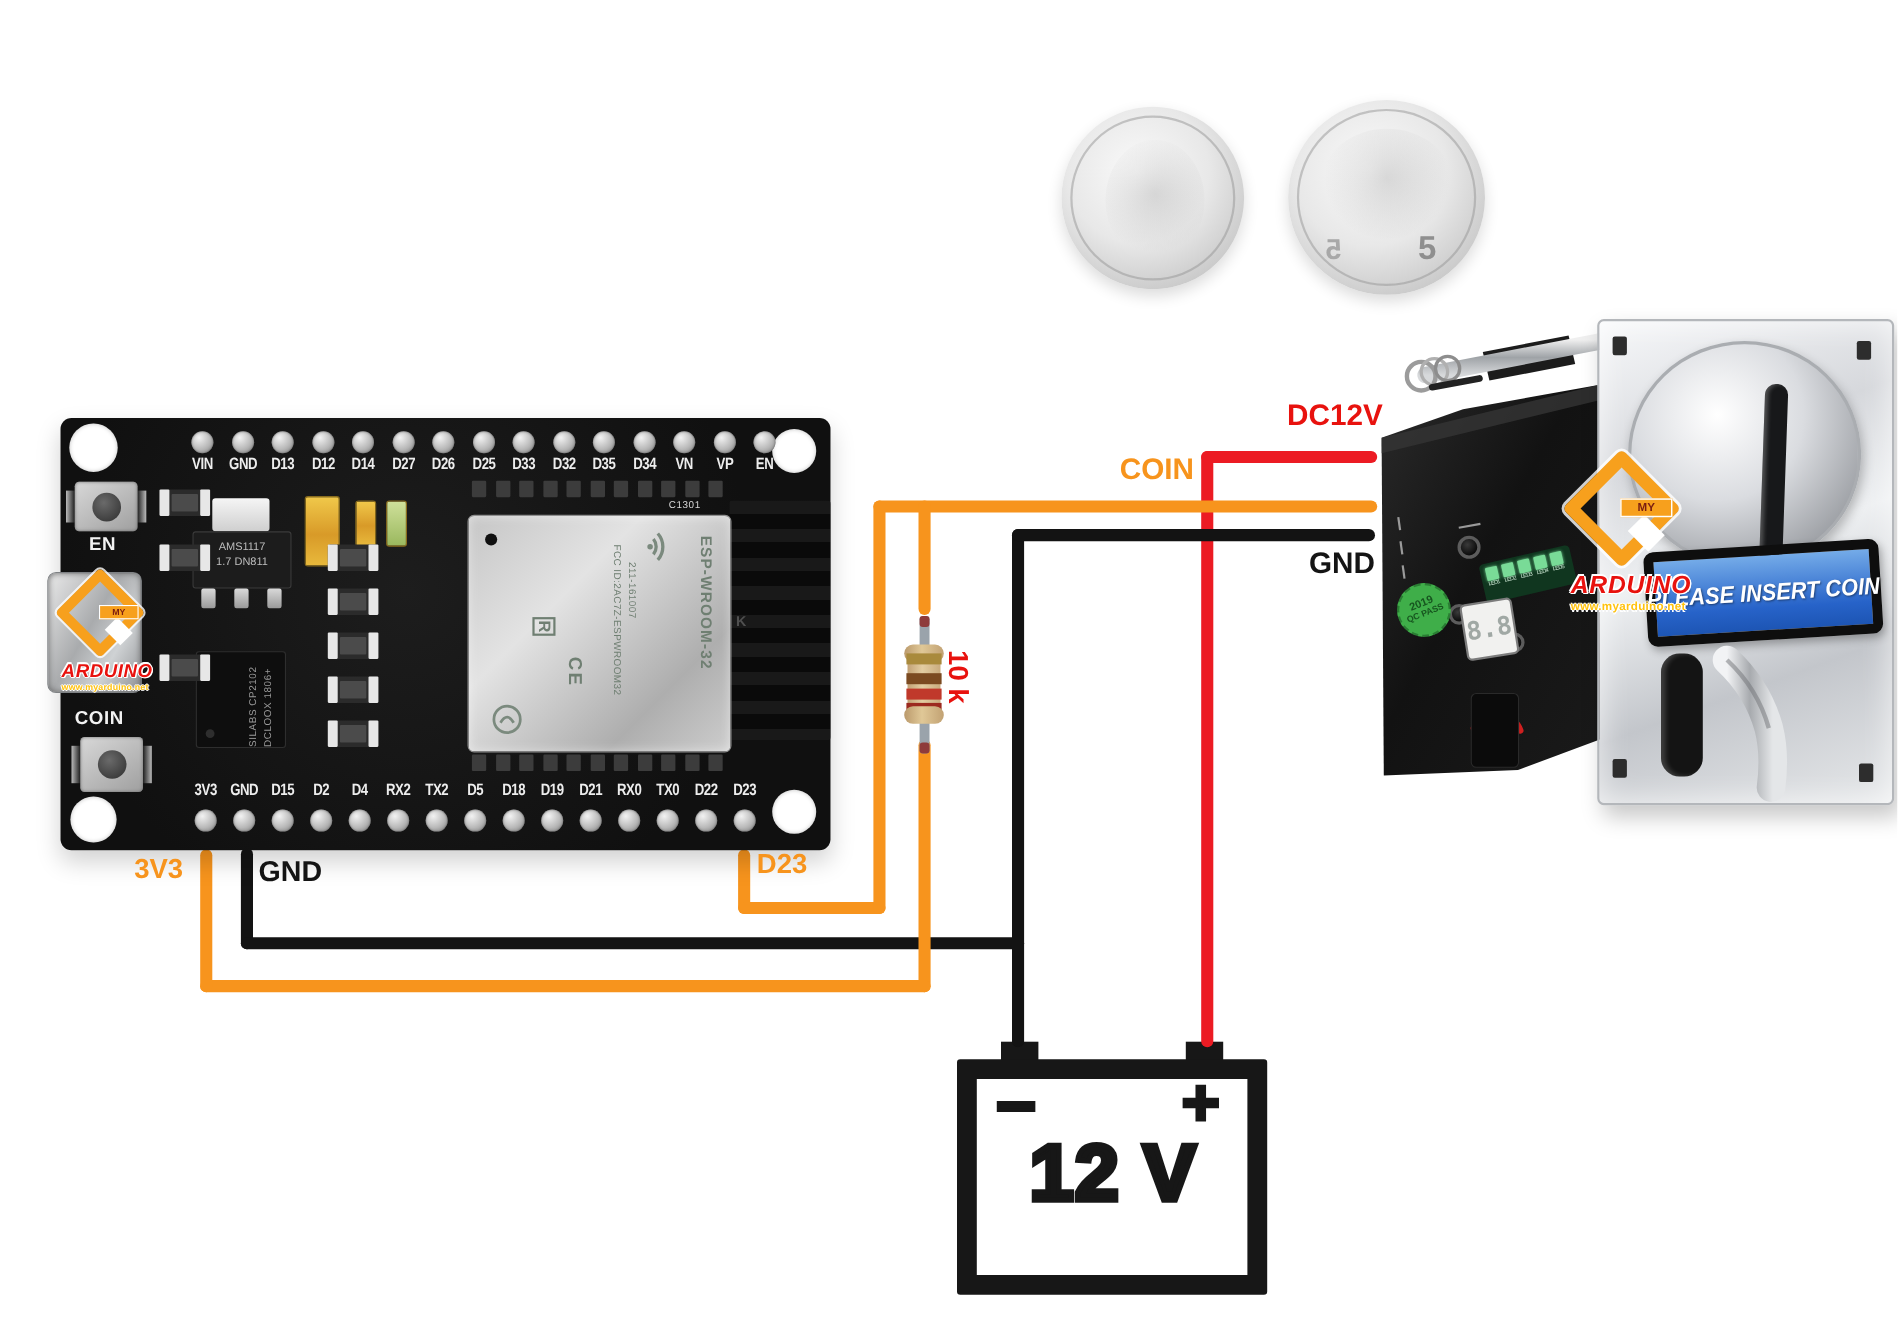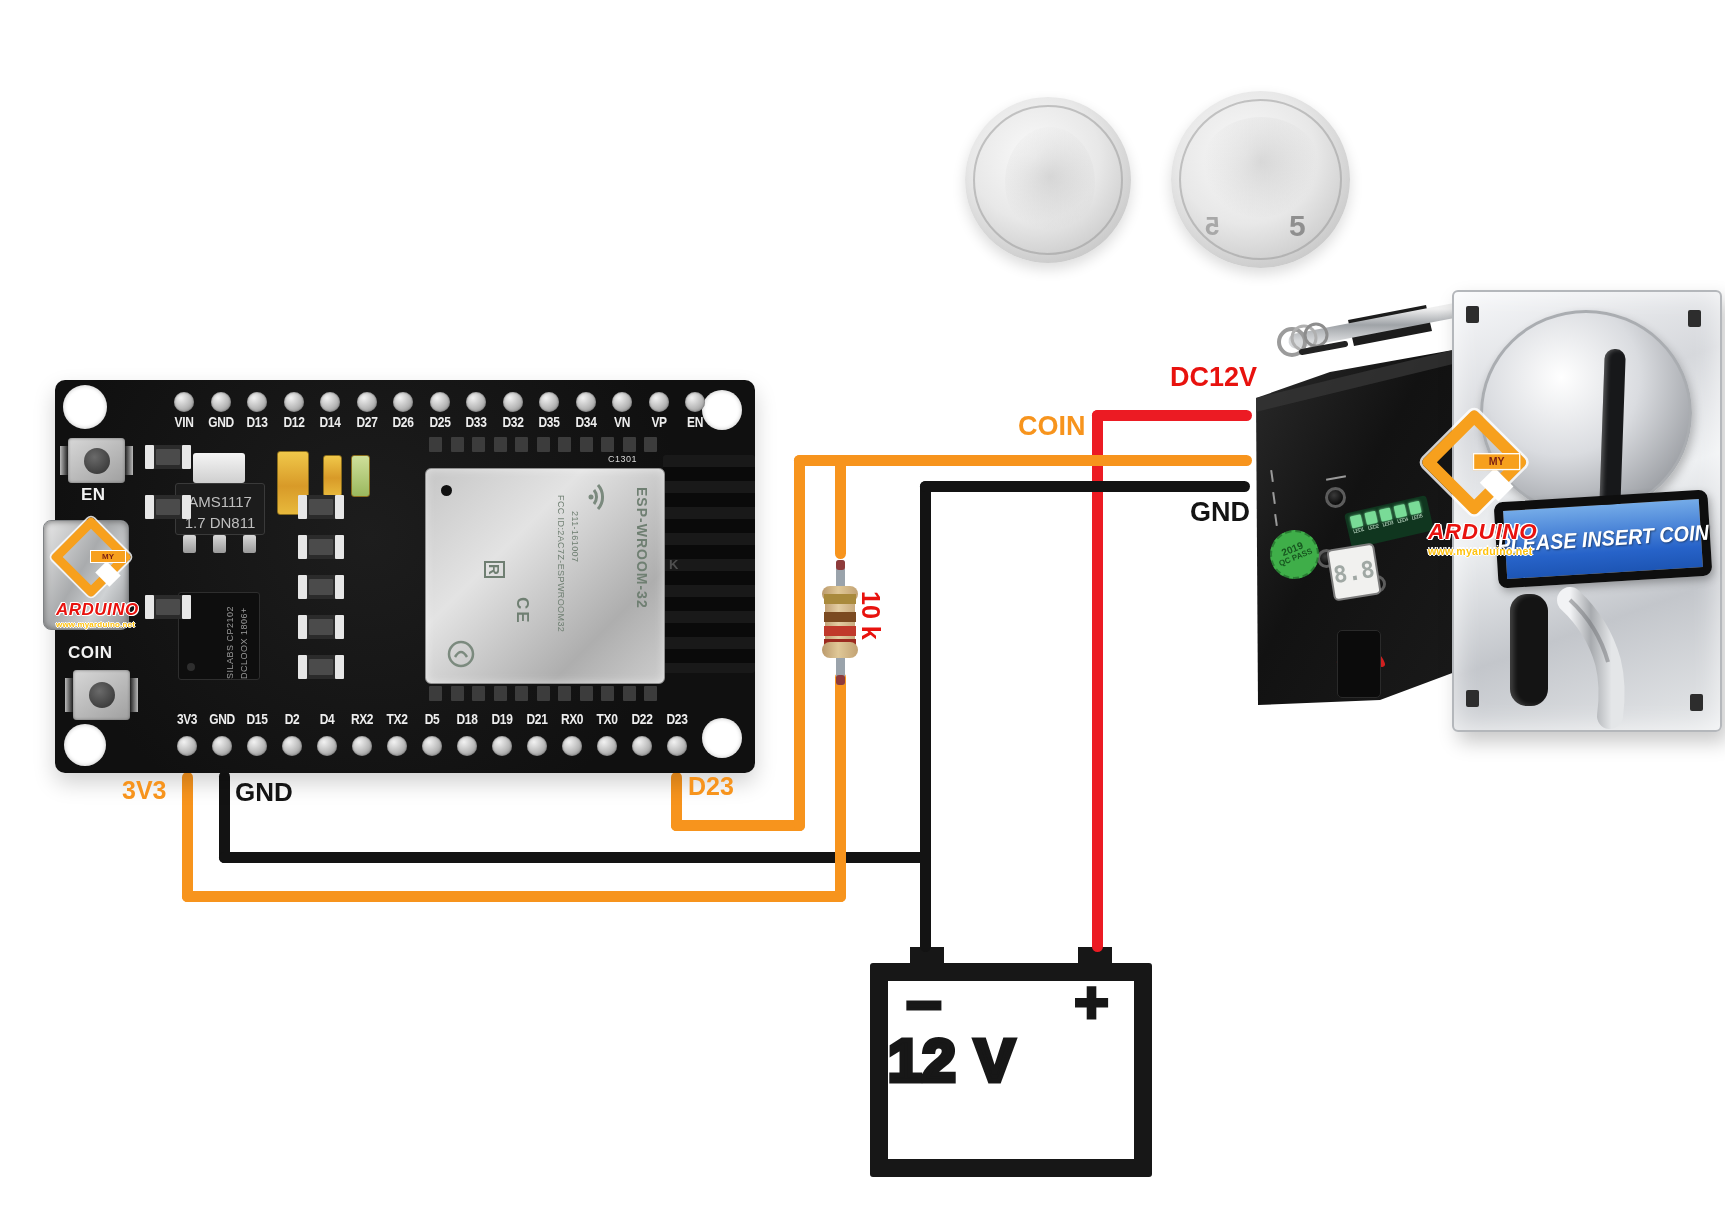--- a/index.html
+++ b/index.html
@@ -35,21 +35,21 @@
   .tact::before{content:"";position:absolute;left:-8px;right:-8px;top:8px;bottom:8px;
         background:linear-gradient(90deg,#bbb,transparent 12%,transparent 88%,#bbb);}
   .btn-label{position:absolute;color:#f2f2f2;font-weight:bold;font-size:17px;letter-spacing:.5px;}
   #usb{position:absolute;left:-12px;top:140px;width:84px;height:108px;border-radius:8px;
        background:linear-gradient(120deg,#e9e9e9,#a9abad 45%,#cfd2d4 70%,#8f9194);
        box-shadow:inset 0 0 6px #666;border:1px solid #7e8184;}
   #ams-tab{position:absolute;left:138px;top:73px;width:52px;height:30px;border-radius:3px;
        background:linear-gradient(180deg,#f5f5f5,#cfcfcf);}
   #ams-body{position:absolute;left:120px;top:103px;width:90px;height:52px;background:#1c1c1c;
        border:1px solid #3a3a3a;border-radius:3px;color:#bfbfbf;text-align:center;
-       font-size:15px;line-height:1.4;padding-top:7px;box-sizing:border-box;}
+       font-size:10px;line-height:1.4;padding-top:7px;box-sizing:border-box;}
   .ams-leg{position:absolute;width:13px;height:18px;top:155px;border-radius:2px;
        background:linear-gradient(180deg,#d9d9d9,#9a9a9a);}
   .ycap{position:absolute;border-radius:3px;border:1px solid #8a6d1d;
        background:linear-gradient(180deg,#f0c84a,#d89a28 55%,#e8b93c);}
   .smd{position:absolute;background:#2b2b2b;border-radius:2px;}
   .smd::before,.smd::after{content:"";position:absolute;top:0;bottom:0;width:9px;background:#e7e7e7;border-radius:1px;}
   .smd::before{left:0;} .smd::after{right:0;}
   .smd .band{position:absolute;left:11px;right:11px;top:4px;bottom:4px;background:#4b4b4b;border-radius:1px;}
   #cp2102{position:absolute;left:123px;top:212px;width:80px;height:86px;background:#0e0e0e;
        border:1px solid #2e2e2e;border-radius:3px;}
@@ -99,22 +99,22 @@
   #rbody::before{top:-2px;} #rbody::after{bottom:-2px;}
   .rband{position:absolute;left:-1px;width:32px;height:10px;}
   #res-label{position:absolute;left:856px;top:591px;writing-mode:vertical-rl;color:#E8120E;
        font-weight:bold;font-size:25px;z-index:40;}
 
   
   #bat-body{position:absolute;left:870px;top:963px;width:282px;height:214px;z-index:9;
        border:18px solid #171717;background:#fff;border-radius:3px;box-sizing:border-box;}
   .bat-term{position:absolute;top:947px;width:34px;height:18px;background:#171717;z-index:9;}
   .bat-sign{position:absolute;z-index:10;color:#171717;font-weight:bold;}
-  #bat-value{position:absolute;left:888px;top:1026px;width:248px;text-align:left;z-index:10;
-       font-size:60px;font-weight:bold;color:#171717;letter-spacing:1px;
+  #bat-value{position:absolute;left:888px;top:1026px;width:248px;text-align:center;z-index:10;
+       font-size:72px;font-weight:bold;color:#171717;letter-spacing:1px;
        -webkit-text-stroke:5px #171717;}
 
   
   .coin{position:absolute;border-radius:50%;z-index:5;box-shadow:0 6px 14px rgba(0,0,0,.14);}
   .coin-silver{background:radial-gradient(circle at 42% 36%,#fafafa,#e8e8e8 45%,#c9c9c9 78%,#b4b4b4);}
   .coin-ring{position:absolute;inset:8px;border-radius:50%;border:2px solid rgba(150,150,150,.5);}
   .coin-hint{position:absolute;color:#9b9b9b;font-weight:bold;}
   .coin .engrave{position:absolute;border-radius:50%;
        background:radial-gradient(circle at 50% 45%,rgba(160,160,160,.35),rgba(220,220,220,0) 70%);}
   #coin10-core{position:absolute;left:34px;top:32px;width:162px;height:166px;border-radius:50%;

